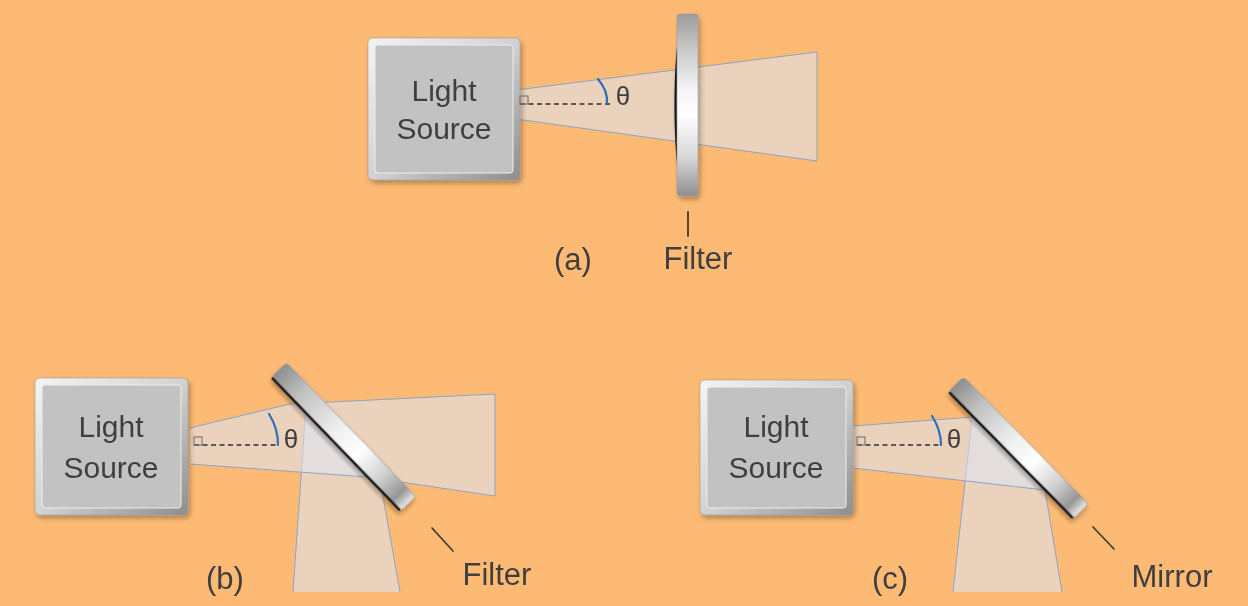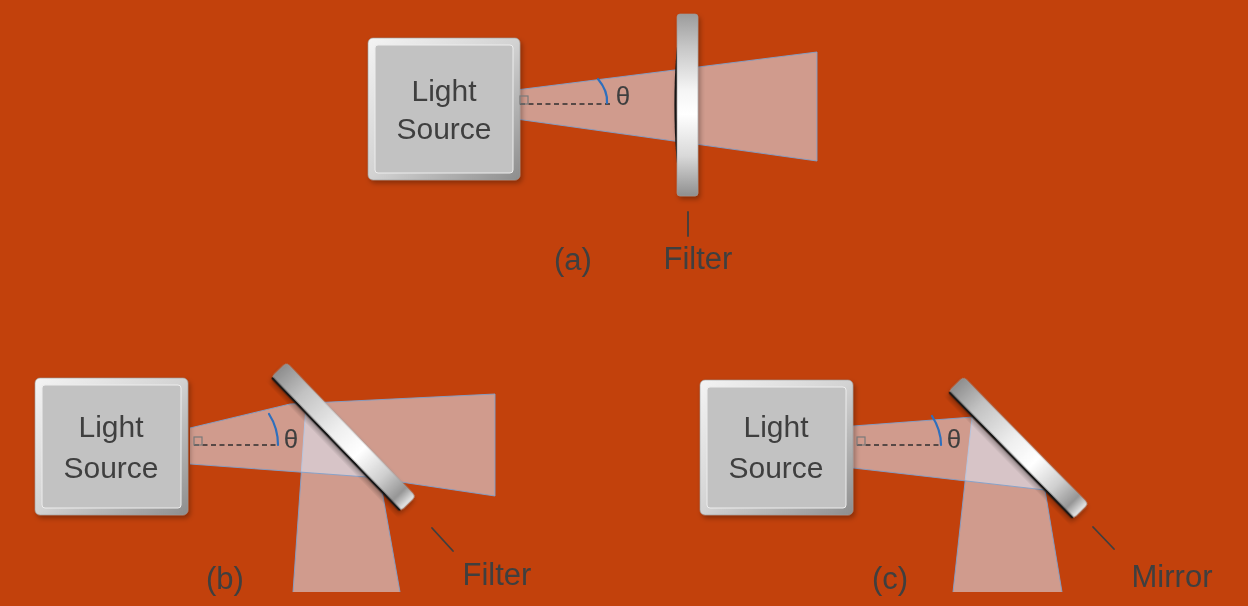--- a/index.html
+++ b/index.html
@@ -6,21 +6,21 @@
     --beam-fill:#dce6f7;
     --beam-edge:#7fa1cc;
     --arc-color:#2e6fbd;
     --text-color:#3f3f3f;
     --box-fill:#c2c2c2;
     --bar-edge:#151515;
     --dash-color:#2f2f2f;
     --marker-color:#7a7a7a;
   }
   html,body{margin:0;padding:0;background:#ffffff;}
-  .stage{width:1248px;height:606px;position:relative;background:#c2410c;overflow:hidden;}
+  .stage{width:1248px;height:606px;position:relative;background:#fdba74;overflow:hidden;}
   svg{display:block;}
   svg text{font-family:"Liberation Sans","DejaVu Sans",sans-serif;fill:var(--text-color);}
   .beam{fill:var(--beam-fill);fill-opacity:.55;stroke:none;}
   .beam-edge{fill:none;stroke:var(--beam-edge);stroke-width:1;stroke-opacity:.9;}
   .dash{stroke:var(--dash-color);stroke-width:1.4;stroke-dasharray:5 3.5;fill:none;}
   .sq{fill:none;stroke:var(--marker-color);stroke-width:1.2;}
   .arc{fill:none;stroke:var(--arc-color);stroke-width:2.2;stroke-linecap:round;}
   .theta{font-size:26px;}
   .caption{font-size:31px;}
   .elabel{font-size:31px;}

